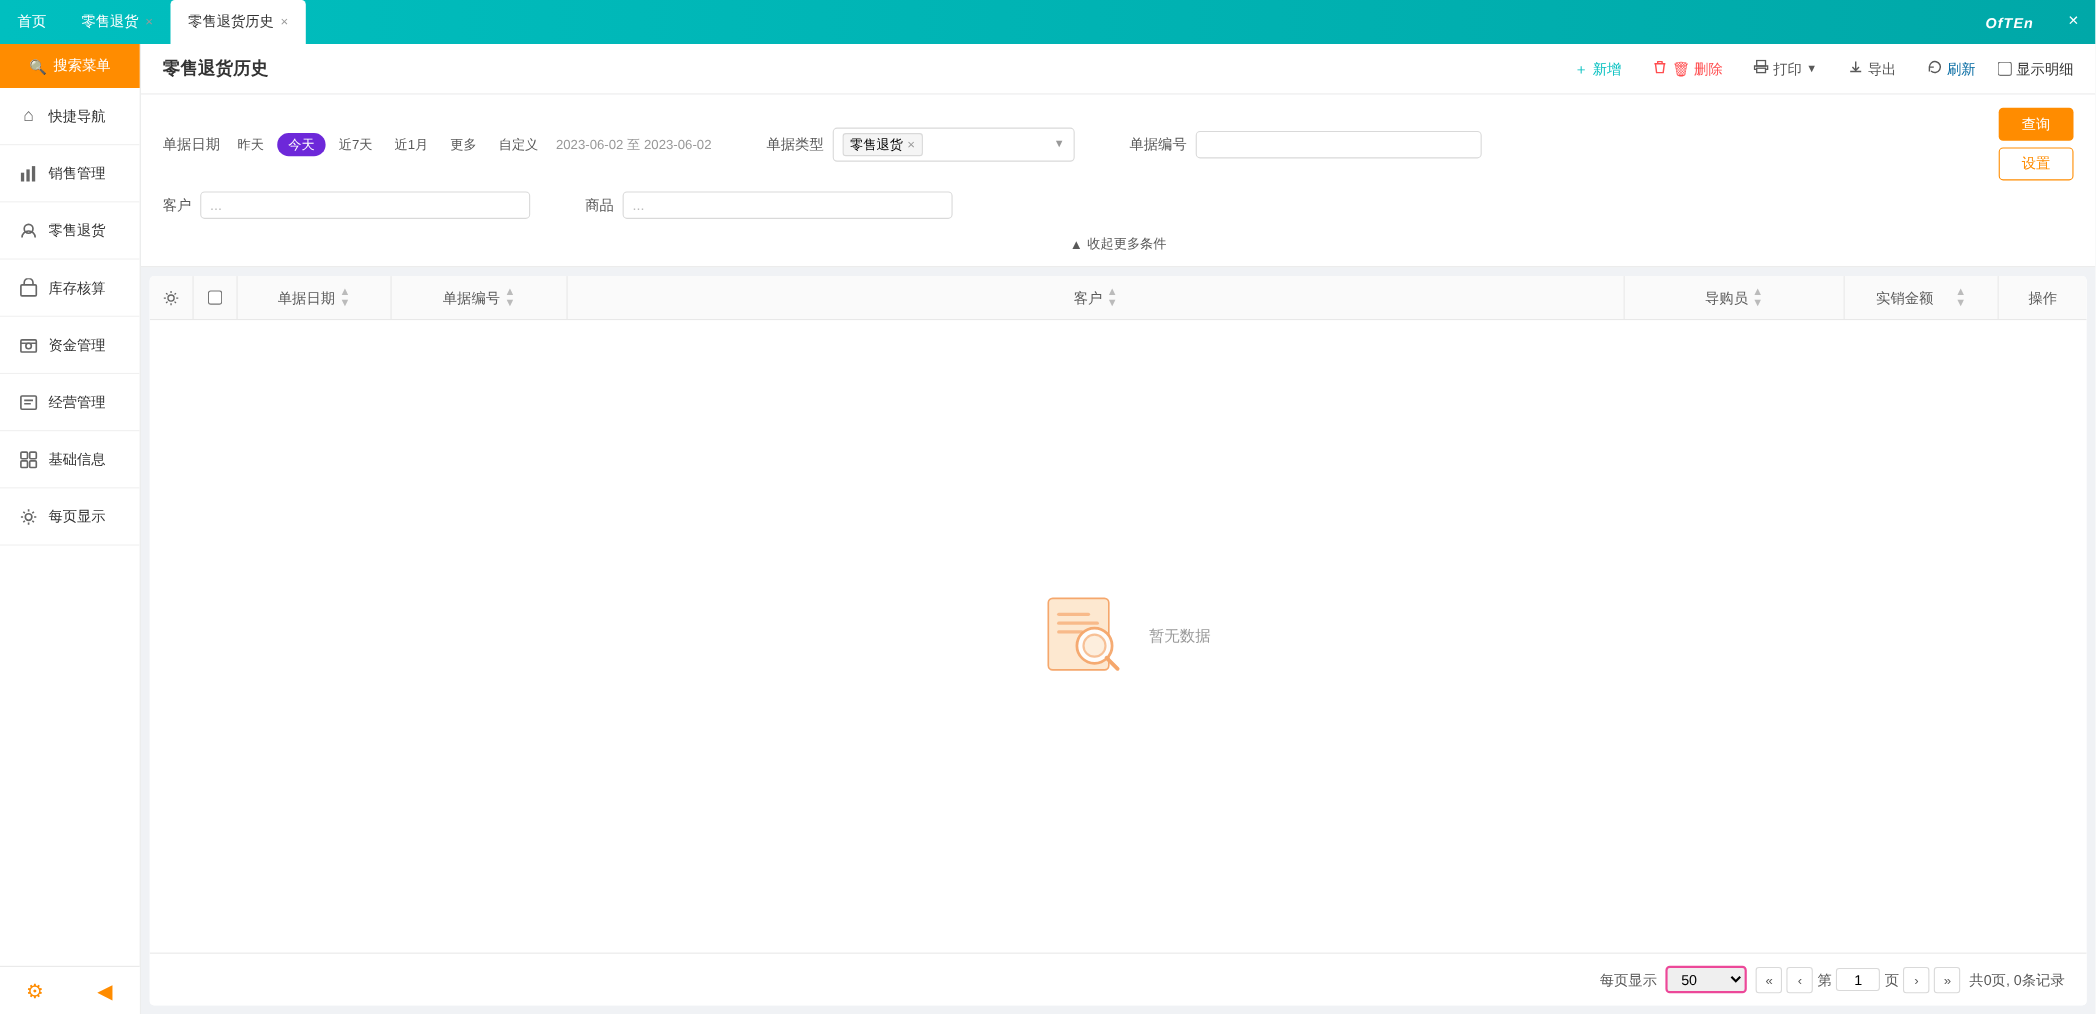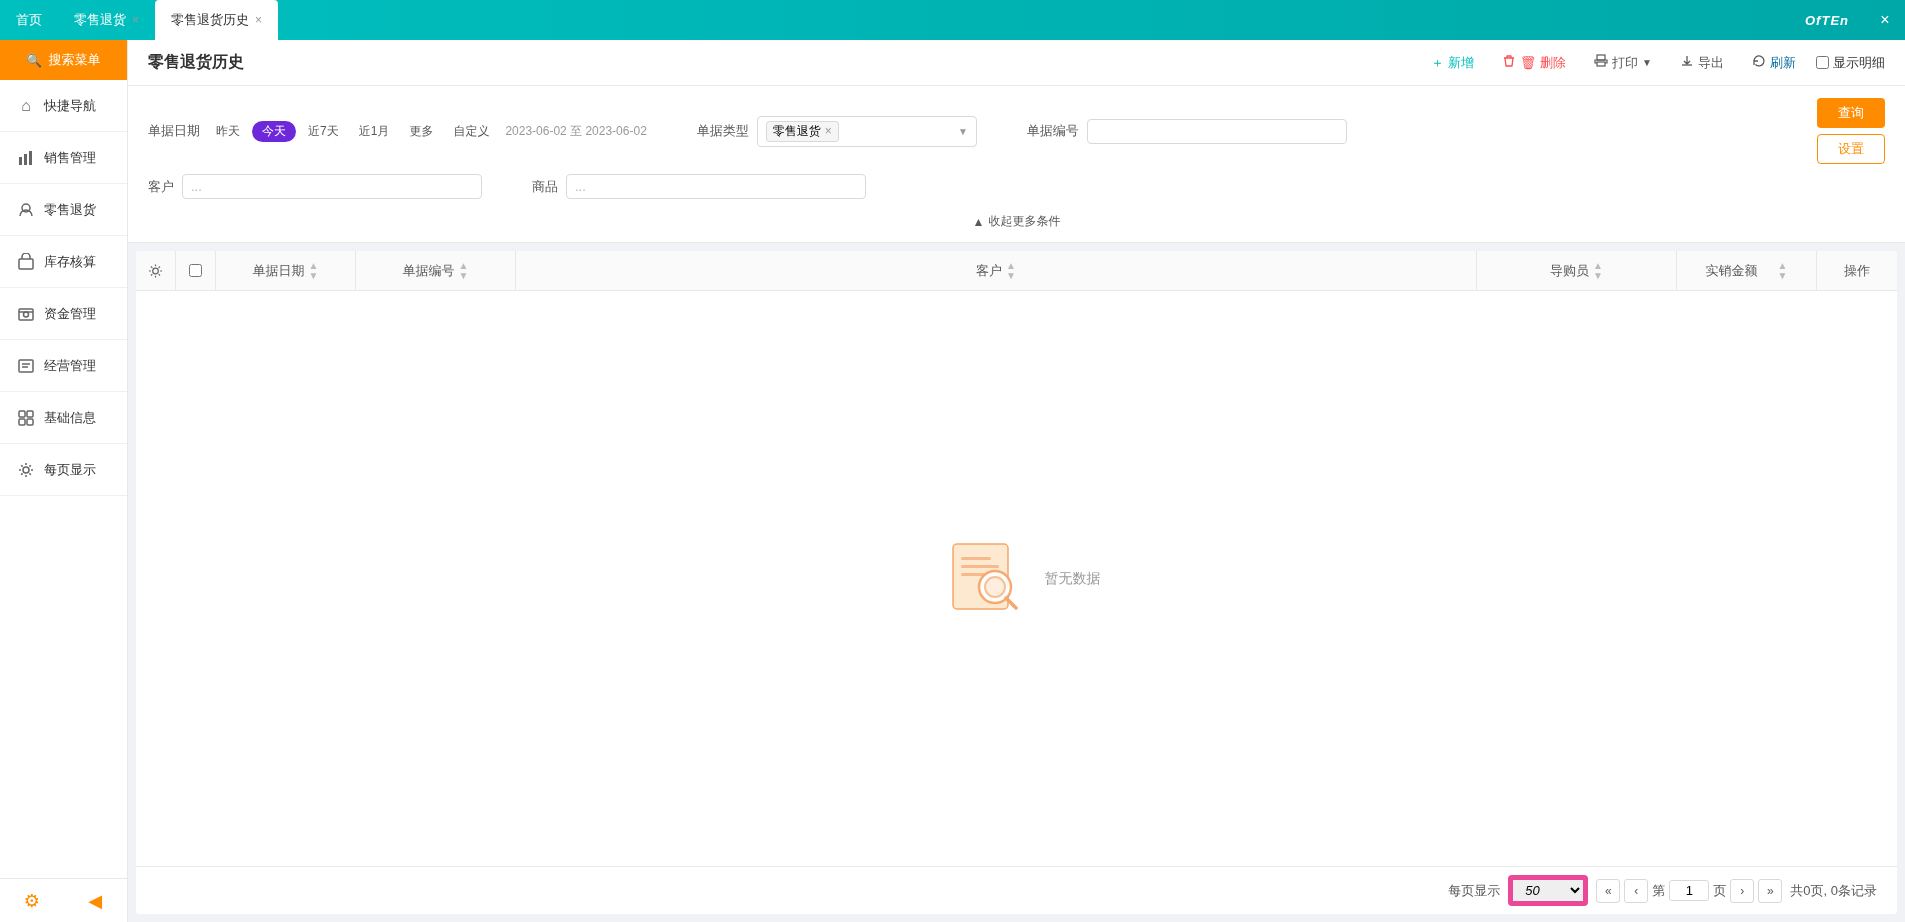--- a/index.html
+++ b/index.html
@@ -380,28 +380,27 @@
       border-top: 1px solid #e8e8e8;
       display: flex;
       align-items: center;
       justify-content: flex-end;
       padding: 0 20px;
       gap: 8px;
       font-size: 13px;
       color: #595959;
     }
     .page-size-select {
-      border: 5px solid #ec4899;
+      border: 2px solid #ec4899;
       border-radius: 4px;
       padding: 2px 20px 2px 8px;
       font-size: 13px;
       font-family: inherit;
       outline: none;
       cursor: pointer;
-      font-style: italic;
     }
     .page-nav {
       display: flex;
       align-items: center;
       gap: 4px;
     }
     .page-nav-btn {
       width: 24px;
       height: 24px;
       display: flex;

